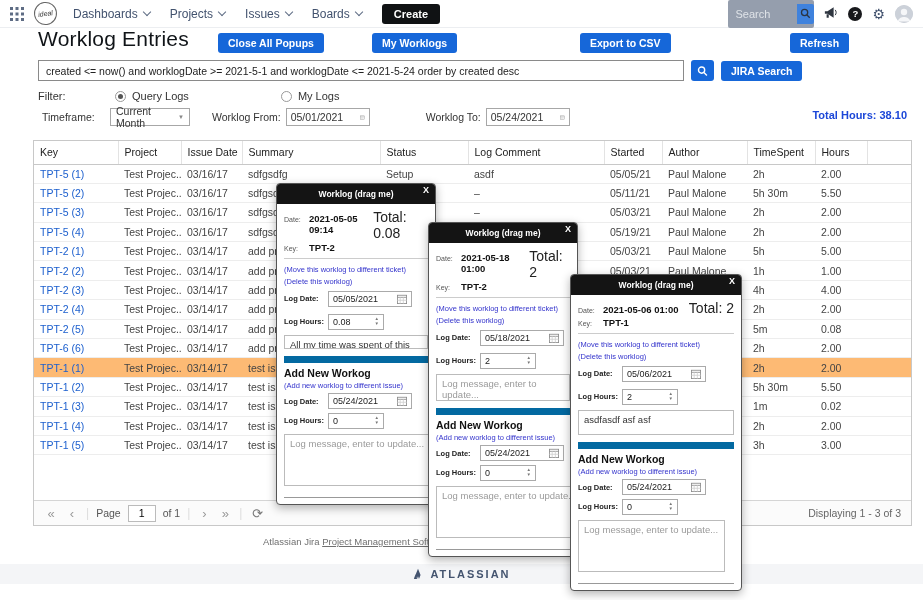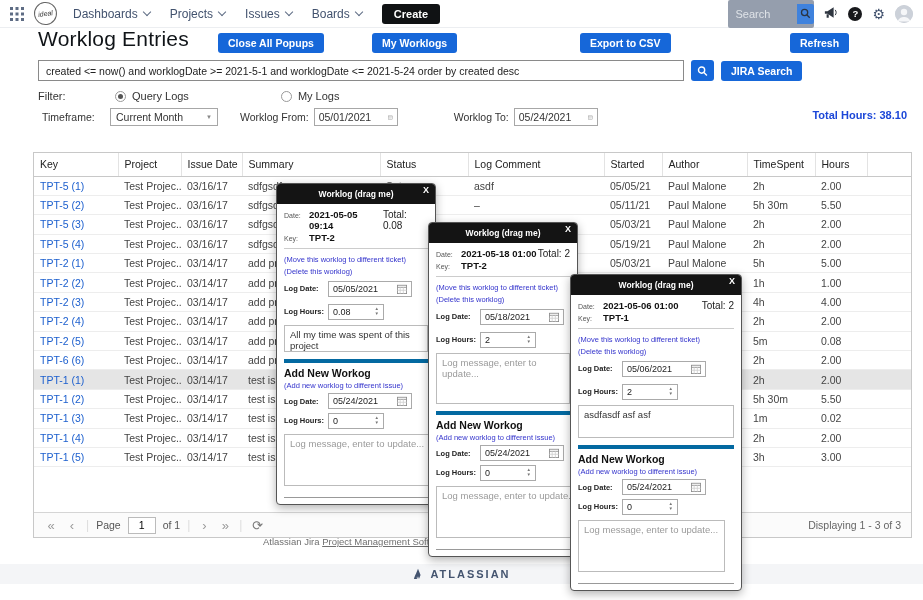--- a/index.html
+++ b/index.html
@@ -51,42 +51,42 @@
   
   .filter-row{position:absolute;left:38px;top:90px;display:flex;align-items:center;font-size:11px;color:#333;}
   .filter-label{width:77px;}
   .radio-opt{display:flex;align-items:center;cursor:pointer;}
   .radio{width:11px;height:11px;border-radius:50%;border:1px solid #999;background:#fff;margin-right:6px;
          position:relative;box-sizing:border-box;flex:none;}
   .radio.sel::after{content:"";position:absolute;left:2px;top:2px;width:5px;height:5px;border-radius:50%;background:#555;}
   .opt2{margin-left:92px;}
   .tf-row{position:absolute;left:42px;top:108px;display:flex;align-items:center;font-size:10.5px;color:#333;}
   .tf-label{width:68px;}
-  .select{width:108px;height:18px;border:1px solid #a7a7a7;display:flex;align-items:center;
+  .select{width:80px;height:18px;border:1px solid #a7a7a7;display:flex;align-items:center;
           justify-content:space-between;padding:0 5px;font-size:10.5px;color:#333;box-sizing:border-box;
           background:#fff;cursor:pointer;}
   .dd{font-size:6px;color:#888;}
   .date-box{height:18px;border:1px solid #a7a7a7;display:flex;align-items:center;justify-content:space-between;
             padding:0 4px;background:#fff;box-sizing:border-box;font-size:10.5px;color:#333;gap:17px;cursor:pointer;}
   .lbl-gap1{margin-left:22px;}
   .lbl-gap2{margin-left:56px;}
   .in-gap{margin-left:5px;width:84px;}
   .total-hours{position:absolute;right:16px;top:109px;font-size:11px;font-weight:bold;color:#1c47d8;}
 
   
-  .panel{position:absolute;left:33px;top:152px;width:879px;height:386px;border:1px solid #c8c8c8;
+  .panel{position:absolute;left:33px;top:140px;width:879px;height:386px;border:1px solid #c8c8c8;
          background:#fff;box-sizing:border-box;}
   .panel table{border-collapse:collapse;table-layout:fixed;width:877px;font-size:10.5px;}
   .panel th{height:23px;box-sizing:border-box;text-align:left;padding:0 6px;font-weight:normal;color:#222;
             border-right:1px solid #e3e3e3;border-bottom:1px solid #c8c8c8;overflow:hidden;white-space:nowrap;
             background:#fff;cursor:pointer;}
   .panel th:last-child{border-right:none;}
   .panel td{height:19.4px;box-sizing:border-box;padding:0 6px;color:#444;border-bottom:1px solid #ededed;
             overflow:hidden;white-space:nowrap;}
-  .panel tr.hl td{background:#e5e5e5;}
+  .panel tr.hl td{background:#fdba74;}
   .panel td.key{color:#1c5fce;cursor:pointer;}
 
   .pgbar{position:absolute;left:0;right:0;bottom:0;height:25px;border-top:1px solid #d5d5d5;background:#fbfbfb;
          display:flex;align-items:center;padding:0 10px;font-size:10.5px;color:#555;gap:7px;box-sizing:border-box;}
   .pg-ic{font-size:13px;color:#9a9a9a;width:14px;text-align:center;cursor:pointer;line-height:1;}
   .pg-sep{color:#ddd;font-size:12px;}
   .pg-input{width:26px;height:15px;border:1px solid #bbb;font-size:10.5px;text-align:center;padding:0;font-family:inherit;}
   .pg-reload{color:#777;font-size:13px;cursor:pointer;width:16px;text-align:center;}
   .displaying{margin-left:auto;color:#666;}
 
@@ -103,34 +103,34 @@
   #popup1{left:276px;top:183px;width:160px;height:322px;z-index:20;}
   #popup2{left:428px;top:222px;width:150px;height:335px;z-index:21;}
   #popup3{left:570px;top:274px;width:172px;height:317px;z-index:22;}
   .pp-head{background:#141414;color:#fff;height:20px;flex:none;display:flex;align-items:center;
            justify-content:center;font-size:8.5px;font-weight:bold;position:relative;cursor:move;}
   .pp-close{position:absolute;right:6px;top:1px;font-size:9px;font-weight:bold;cursor:pointer;}
   .pp-body{flex:1;display:flex;flex-direction:column;padding:4px 7px 6px;overflow:hidden;}
   .pp-meta{display:flex;align-items:baseline;margin-top:1px;}
   .pp-lbl{font-size:7px;color:#555;width:25px;flex:none;}
   .pp-val{font-size:9.5px;font-weight:bold;color:#111;}
-  .pp-total{margin-left:auto;font-size:10px;color:#222;}
+  .pp-total{margin-left:auto;font-size:14px;color:#222;}
   .pp-keyrow{border-bottom:1px solid #ccc;padding-bottom:5px;margin-bottom:4px;}
   .pp-link{font-size:7.5px;color:#3333cc;margin:1.5px 0;cursor:pointer;}
   .pp-frow{display:flex;align-items:center;margin:3.5px 0;}
   .pp-flabel{font-size:7.5px;font-weight:bold;color:#222;width:44px;flex:none;}
   .pp-inbox{border:1px solid #aaa;height:16px;display:flex;align-items:center;justify-content:space-between;
             padding:0 4px;font-size:9px;color:#222;box-sizing:border-box;background:#fff;cursor:text;}
   .pp-date{width:84px;}
   .pp-hours{width:56px;}
   .spin{display:flex;flex-direction:column;line-height:1;font-size:4.5px;color:#777;cursor:pointer;}
   .pp-ta{border:1px solid #bbb;height:44px;font-size:9.5px;color:#333;padding:3px 5px;resize:none;
          font-family:inherit;margin-top:2px;outline:none;}
   .pp-ta::placeholder{color:#9a9a9a;}
-  .pp-addsec{border-top:4px solid #0369a1;margin-top:7px;padding-top:4px;}
+  .pp-addsec{border-top:7px solid #0369a1;margin-top:7px;padding-top:4px;}
   .pp-addhead{font-size:10.5px;font-weight:bold;color:#111;}
   .pp-endline{border-top:1px solid #999;margin-top:7px;}
   .pp-fill{flex:1;}
 </style>
 </head>
 <body>
 
 <div id="app">
 
   <div class="topbar">

